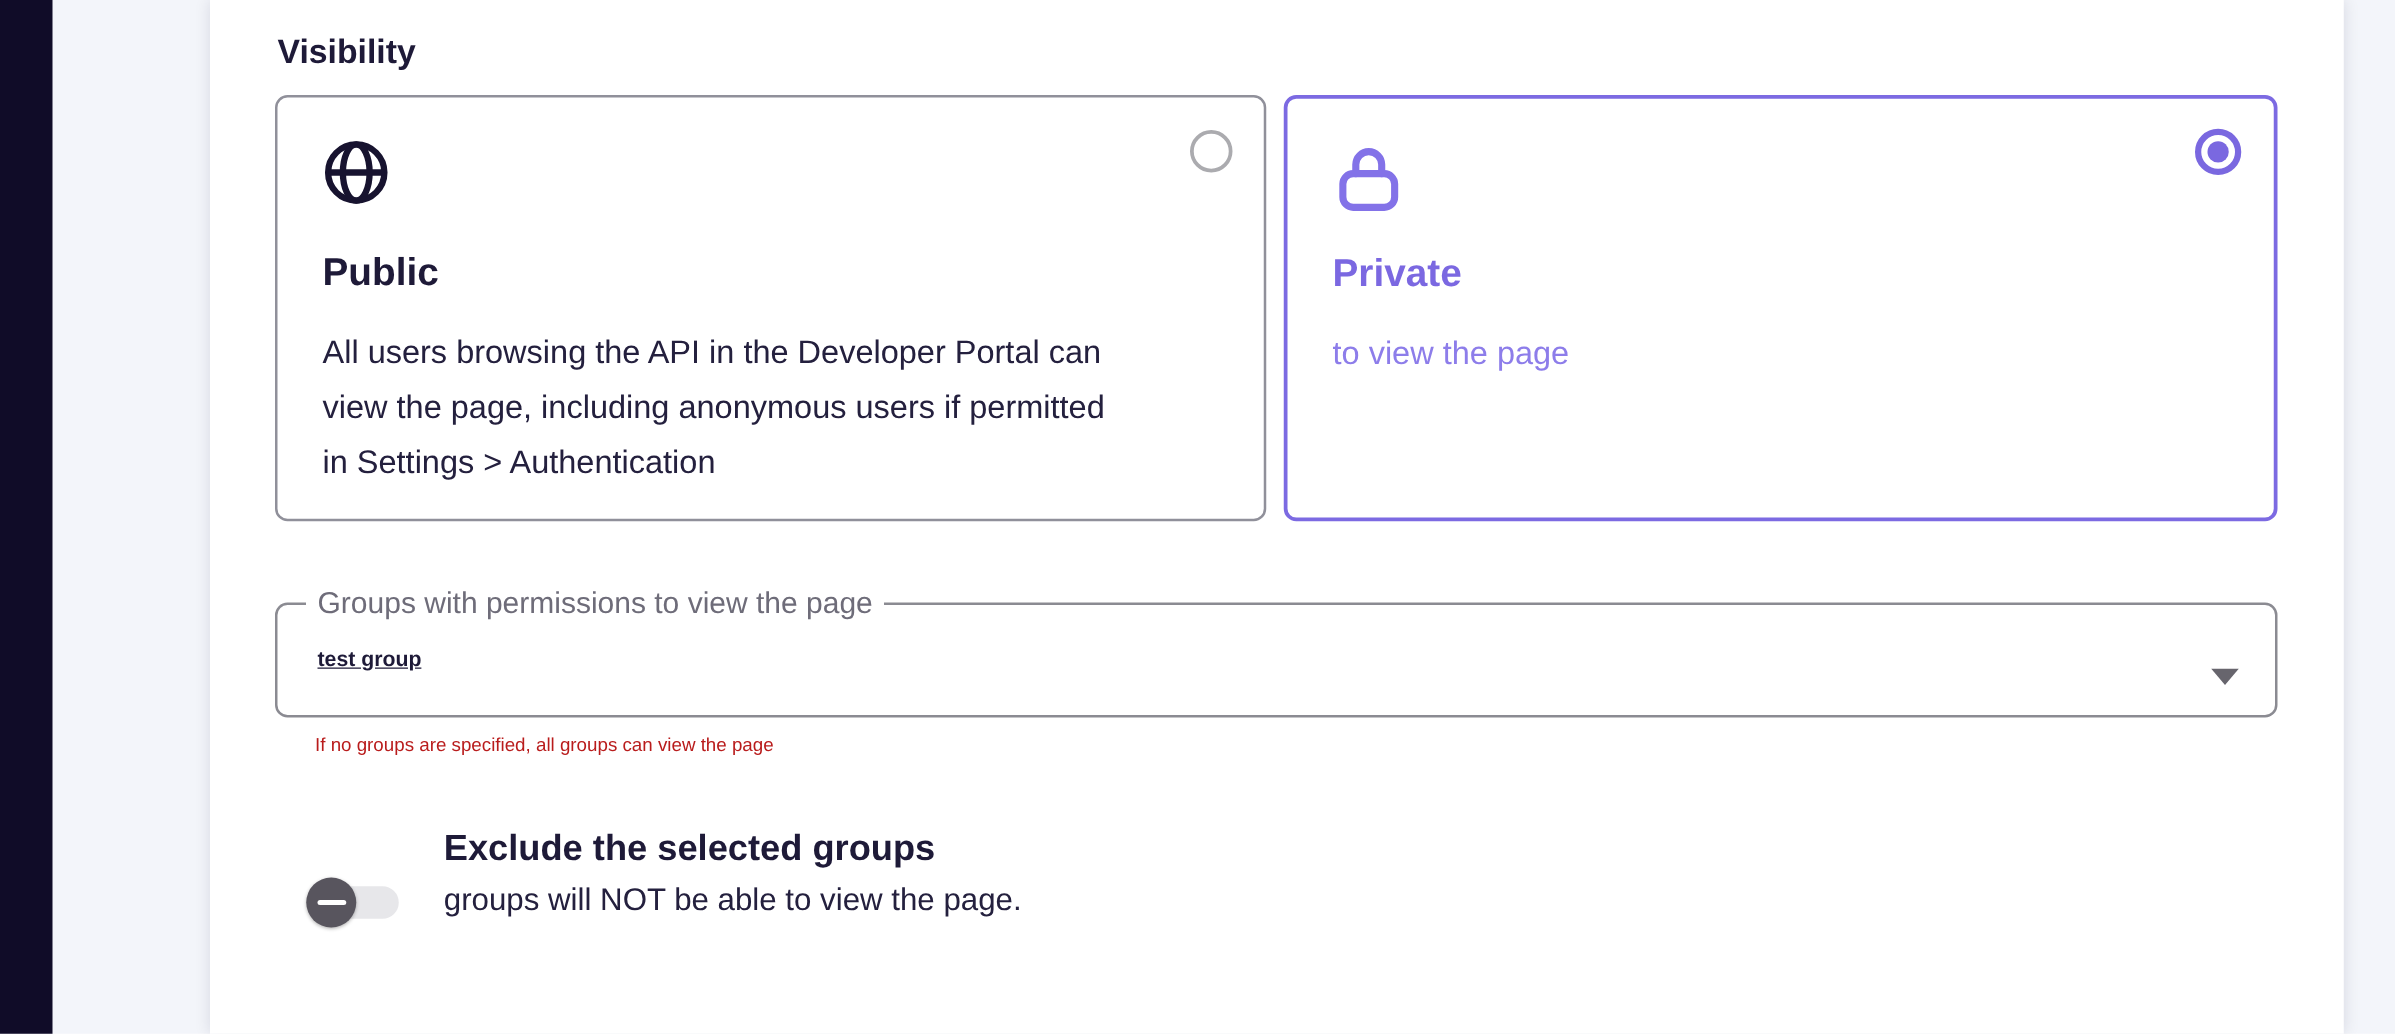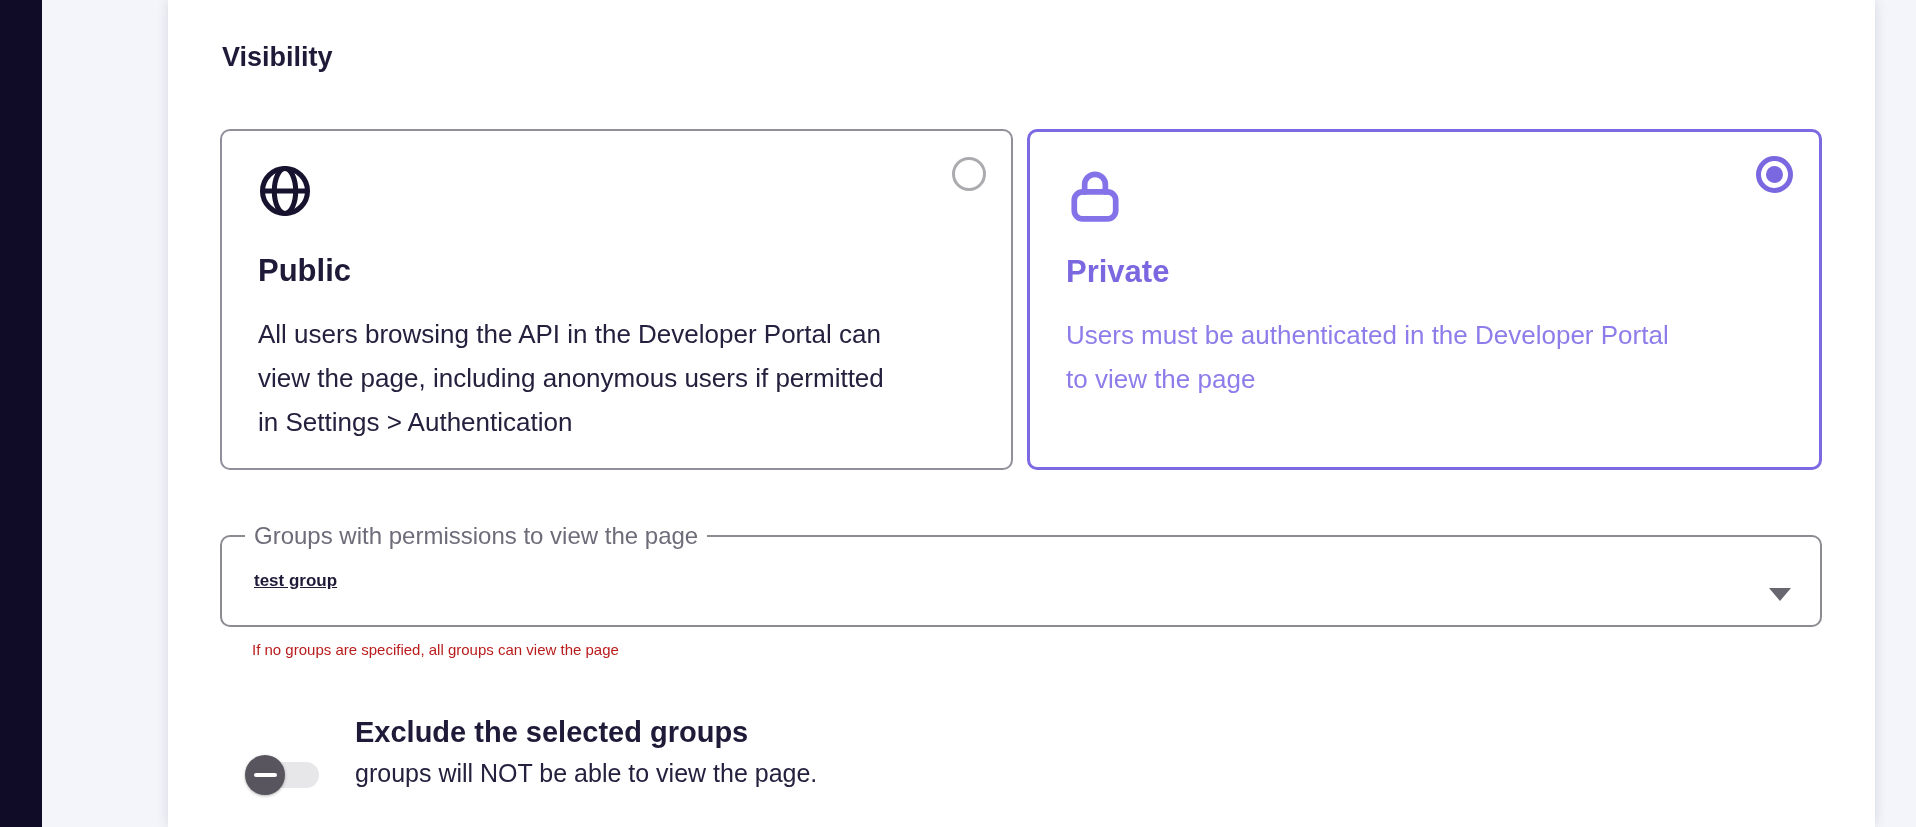--- a/index.html
+++ b/index.html
@@ -8,27 +8,27 @@
     background:#f3f5fa;
     font-family:"Liberation Sans",sans-serif;
     color:#201c3a;
   }
   .sidebar-dark{
     position:absolute;left:0;top:0;width:42px;height:827px;background:#100c28;
   }
   .panel{
     position:absolute;left:168px;top:0;width:1707px;height:827px;background:#ffffff;
     box-shadow:0 0 12px rgba(20,20,50,.12);
-    padding:16px 53px 0 52px;box-sizing:border-box;
+    padding:0 53px 0 52px;box-sizing:border-box;
   }
   .section-title{
     margin:28px 0 0 2px;font-size:27px;font-weight:700;line-height:27px;color:#1e1a38;
   }
   
-  .cards{display:flex;gap:14px;margin-top:58px;}
+  .cards{display:flex;gap:14px;margin-top:21px;}
   .card{
     position:relative;flex:1;height:341px;background:#fff;
     border:2px solid #90909a;border-radius:10px;
     padding:33px 40px 0 36px;box-sizing:border-box;cursor:pointer;
   }
   .card.selected{border:3px solid #7c6ae2;}
   .icon-wrap{height:60px;display:flex;align-items:flex-start;}
   .card-title{margin-top:30px;font-size:31px;font-weight:700;color:#1e1a38;line-height:34px;}
   .card.selected .card-title{color:#7b68e1;}
   .card-desc{margin-top:24px;font-size:26px;line-height:44px;color:#24203e;}
@@ -107,21 +107,20 @@
 
     <div class="card selected">
       <div class="icon-wrap">
         <svg width="58" height="58" viewBox="0 0 56 56" fill="none">
           <path d="M18 26 V19 a10 10 0 0 1 20 0 V26" stroke="#8372e8" stroke-width="5.5" stroke-linecap="round"></path>
           <rect x="8" y="26" width="40" height="26" rx="8" stroke="#8372e8" stroke-width="5.5"></rect>
         </svg>
       </div>
       <div class="card-title">Private</div>
       <div class="card-desc">
-        <div>Users must be authenticated in the Developer Portal</div>
         <div>to view the page</div>
       </div>
       <div class="radio checked"></div>
     </div>
 
   </div>
 
   <fieldset class="groups-fieldset">
     <legend>Groups with permissions to view the page</legend>
     <div class="select-value">test group</div>

